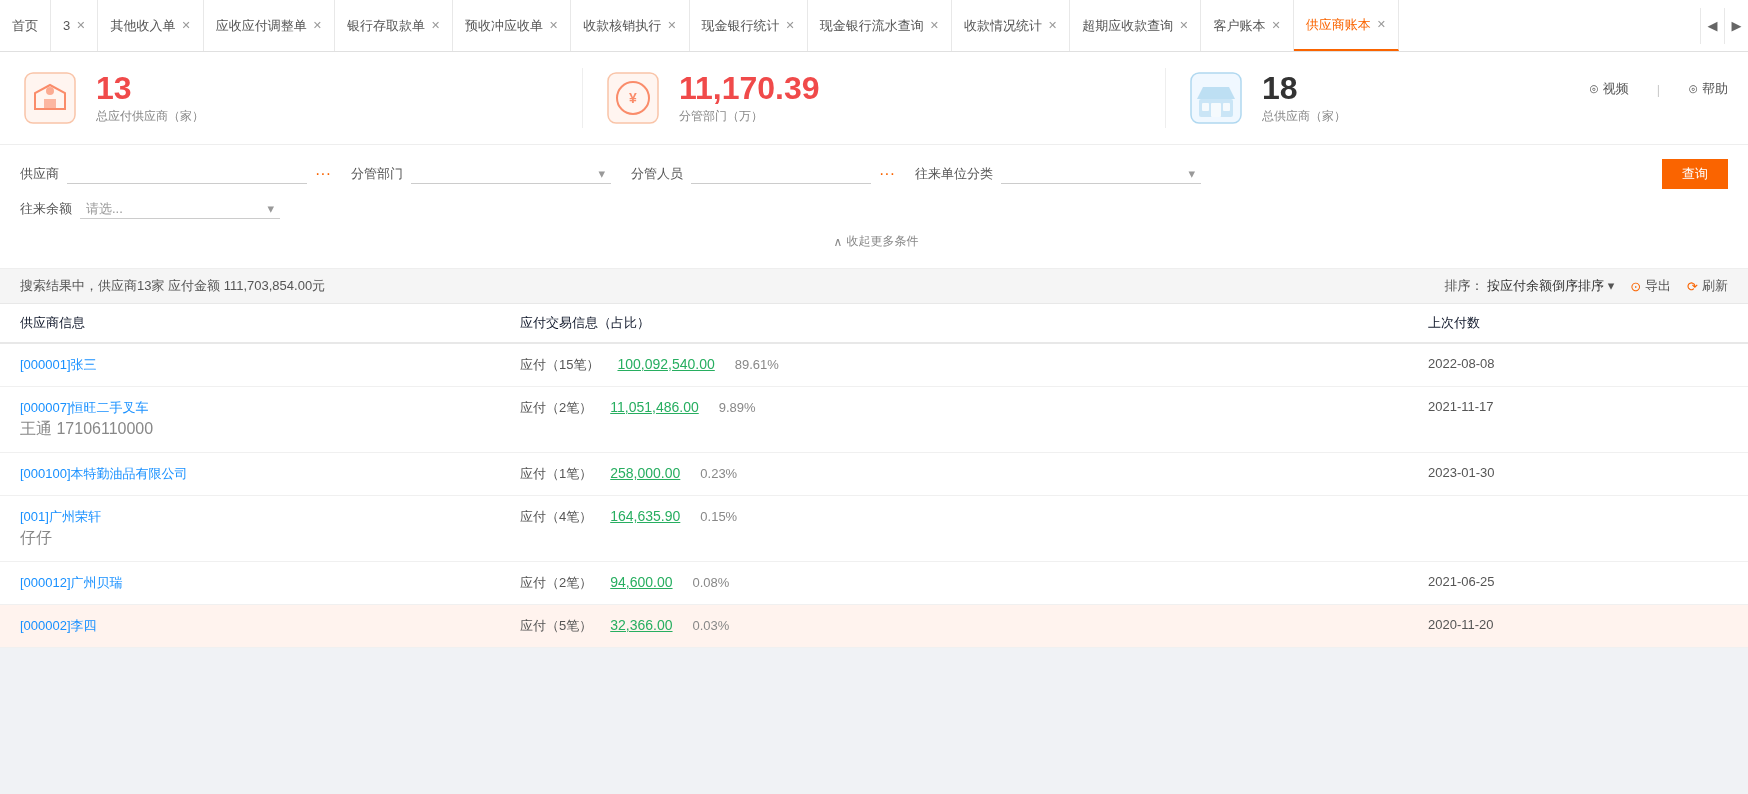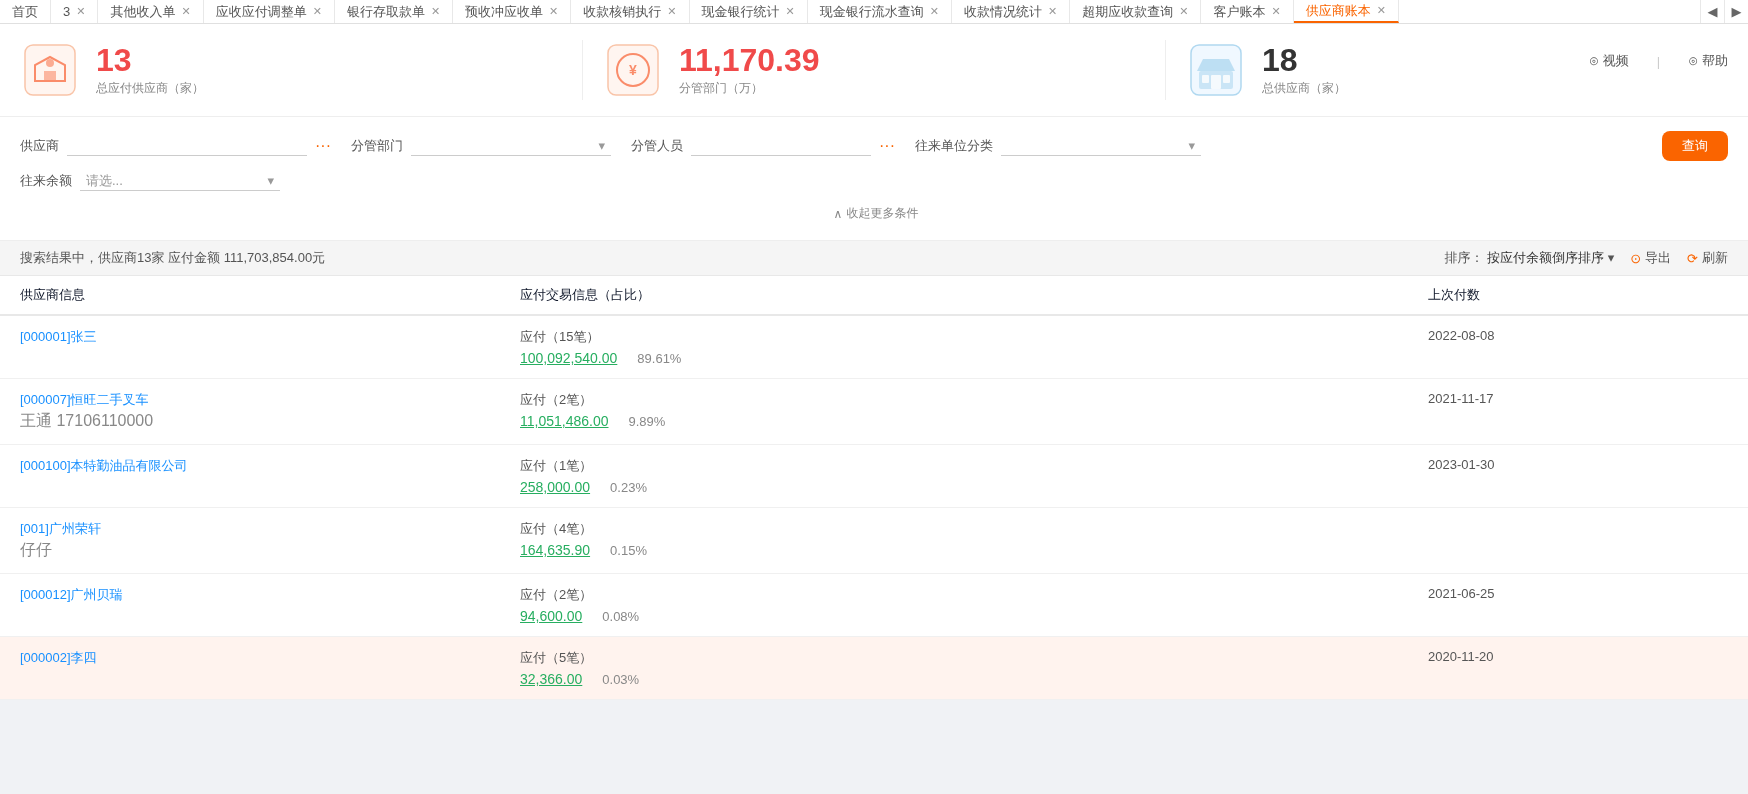--- a/index.html
+++ b/index.html
@@ -1,21 +1,21 @@
 <!DOCTYPE html>
 <html><head>
   <meta charset="utf-8">
   <style>
     * { margin: 0; padding: 0; box-sizing: border-box; }
     body { font-family: 'Microsoft YaHei', Arial, sans-serif; font-size: 13px; background: #f0f2f5; color: #333; width: 1748px; overflow-x: hidden; }
 
     
     .top-nav {
       display: flex; align-items: center; background: #fff; border-bottom: 1px solid #e0e0e0;
-      height: 24px; overflow: hidden;
+      height: 52px; overflow: hidden;
     }
     .nav-item {
       display: flex; align-items: center; padding: 0 12px; height: 100%; border-right: 1px solid #e8e8e8;
       white-space: nowrap; cursor: pointer; color: #555; font-size: 13px; flex-shrink: 0;
     }
     .nav-item .close-btn { margin-left: 6px; color: #999; font-size: 11px; cursor: pointer; }
     .nav-item.active { color: #fa6400; border-bottom: 2px solid #fa6400; }
     .nav-arrows { display: flex; align-items: center; margin-left: auto; }
     .nav-arrow { width: 24px; height: 36px; display: flex; align-items: center; justify-content: center; cursor: pointer; border-left: 1px solid #e8e8e8; color: #666; }
 
@@ -45,21 +45,21 @@
     }
     .filter-input-wide { width: 240px; }
     .filter-select {
       border: none; border-bottom: 1px solid #ccc; outline: none; padding: 2px 24px 2px 6px; font-size: 13px; width: 200px;
       appearance: none; background: transparent; cursor: pointer; color: #999;
     }
     .filter-select-wrap { position: relative; }
     .filter-select-wrap::after { content: '▾'; position: absolute; right: 6px; top: 2px; color: #999; pointer-events: none; }
     .filter-ellipsis { color: #fa6400; font-size: 16px; cursor: pointer; }
     .query-btn {
-      background: #fa6400; color: #fff; border: none; padding: 6px 20px; border-radius: 8px; cursor: pointer; font-size: 13px; margin-left: auto;
+      background: #fa6400; color: #fff; border: none; padding: 6px 20px; border-radius: 0; cursor: pointer; font-size: 13px; margin-left: auto;
     }
     .collapse-btn {
       display: flex; align-items: center; justify-content: center; cursor: pointer; color: #888; font-size: 12px; padding: 4px 0 10px;
     }
     .collapse-btn span { margin-left: 4px; }
 
     
     .results-bar {
       background: #f5f5f5; padding: 8px 20px; display: flex; align-items: center; border-bottom: 1px solid #e8e8e8;
     }
@@ -80,21 +80,21 @@
       border-bottom: 1px solid #f0f0f0; align-items: start;
     }
     .table-row.highlighted { background: #fff3ee; }
     .supplier-link { color: #1890ff; text-decoration: none; cursor: pointer; font-size: 13px; }
     .supplier-sub { color: #888; font-size: 16px; margin-top: 2px; }
     .amount-green { color: #27ae60; font-size: 14px; text-decoration: underline; cursor: pointer; }
     .amount-label { color: #555; font-size: 13px; }
     .percentage { color: #888; font-size: 13px; margin-left: 20px; }
     .last-pay-date { color: #555; font-size: 13px; }
     .amount-row { display: flex; align-items: baseline; gap: 0; }
-    .tx-info { display: flex; flex-direction: column; gap: 4px; }
+    .tx-info { display: flex; flex-direction: row; gap: 18px; }
   </style>
 </head>
 <body>
 
 <div class="top-nav">
   <div class="nav-item">
     <span>首页</span>
   </div>
   <div class="nav-item">
     <span>3</span>

